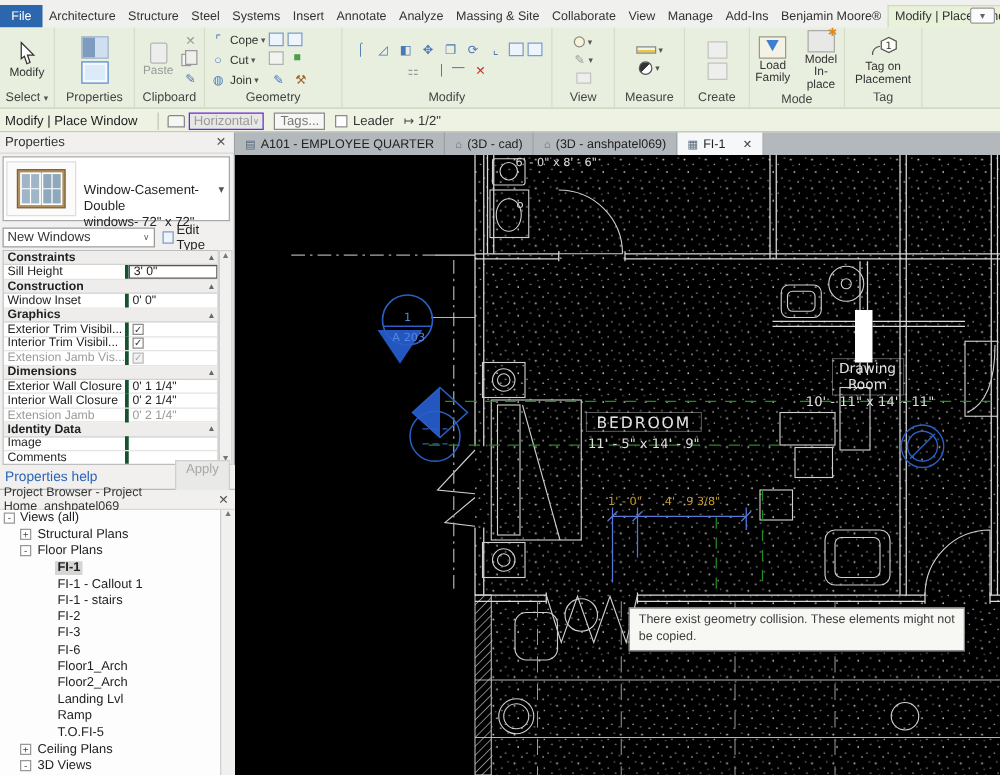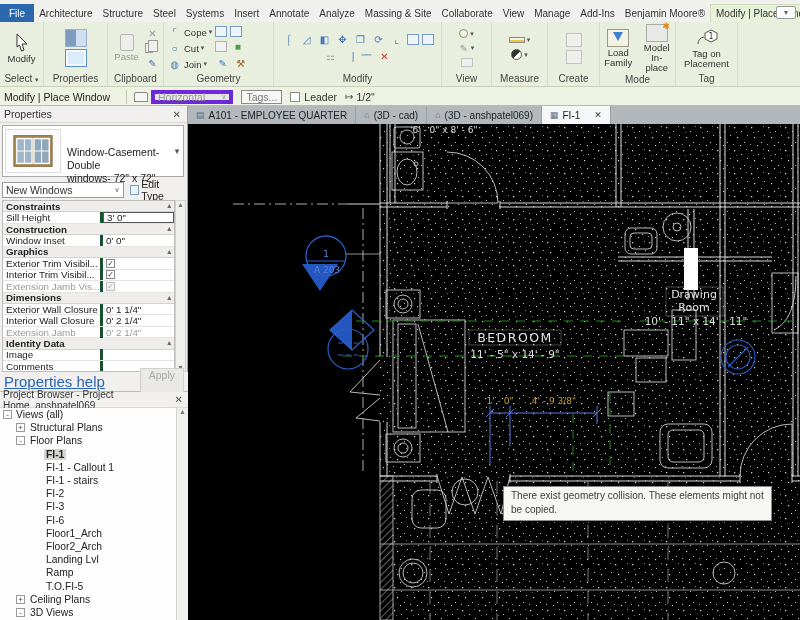--- a/index.html
+++ b/index.html
@@ -39,21 +39,21 @@
   .lfam { position:relative; width:22px; height:18px; border:1px solid #9a9a86; background:#f4f2e4; }
   .lfam .arr { position:absolute; left:5px; top:2px; width:0; height:0; border-left:5px solid transparent; border-right:5px solid transparent; border-top:9px solid #3f7fd2; }
   .mip { position:relative; width:22px; height:18px; border:1px solid #aaa; background:#e8e8e6; }
   .mip .star { position:absolute; right:-3px; top:-4px; color:#e08a1e; font-size:9px; }
 
   
   #options-bar { position:absolute; left:0; top:88px; width:800px; height:18px; background:#edf2e2; border-bottom:1px solid #b9beab; display:flex; align-items:center; font-size:10.5px; }
   #ob-context { width:122px; padding-left:4px; color:#222; }
   .ob-sep { width:1px; height:14px; background:#c2c8b2; margin:0 4px; }
   #ob-roticon { width:14px; height:10px; border:1px solid #888; border-radius:2px 2px 0 0; margin:0 3px; background:#f6f6f4; }
-  #ob-horizontal { color:#9a9a9a; border:4px solid #6d28d9; background:#e7e7e3; padding:0 3px; height:14px; display:flex; align-items:center; gap:16px; }
+  #ob-horizontal { color:#9a9a9a; border:1px solid #6d28d9; background:#e7e7e3; padding:0 3px; height:14px; display:flex; align-items:center; gap:0; }
   #ob-tags { border:1px solid #8a8a8a; background:#f7f7f5; color:#777; padding:0 4px; height:14px; display:flex; align-items:center; margin-left:8px; }
   .chk { width:10px; height:10px; border:1px solid #8a8a8a; background:#fff; margin:0 4px 0 8px; }
   #ob-dimicon { font-size:10px; color:#444; margin:0 3px 0 8px; }
 
   
   #left-dock { position:absolute; left:0; top:106px; width:188px; height:514px; background:#f1f0ef; border-right:1px solid #9aa0a6; }
   .pal-header { height:17px; display:flex; align-items:center; justify-content:space-between; padding:0 4px; font-size:10.5px; color:#333; background:#f1f0ef; border-bottom:1px solid #d8d8d6; }
   .xbtn { color:#555; font-size:10px; padding:0 2px; }
   #type-selector { position:absolute; left:2px; top:19px; width:182px; height:52px; background:#fff; border:1px solid #a8a8a8; display:flex; align-items:center; }
   #type-thumb { width:56px; height:44px; margin:2px; border:1px solid #ddd; background:#fbfbfb; flex:none; }
@@ -68,21 +68,21 @@
   .prow { display:flex; height:11.45px; align-items:center; font-size:9.8px; border-bottom:1px solid #e4e4e2; }
   .prow.phead { background:#eeedec; font-weight:bold; border-bottom:1px solid #d2d2d0; justify-content:space-between; padding:0 3px; color:#222; }
   .prow .plab { width:100px; padding-left:3px; border-right:3px solid #14532d; color:#222; overflow:hidden; white-space:nowrap; }
   .prow .pval { flex:1; padding-left:3px; color:#222; height:100%; display:flex; align-items:center; }
   .prow.focus .pval { border:1px solid #555; background:#fff; }
   .prow.dis .plab, .prow.dis .pval { color:#9a9a9a; }
   .cb { width:9px; height:9px; border:1px solid #8a8a8a; background:#fff; font-size:8px; line-height:8px; color:#333; text-align:center; }
   .cb.dis { border-color:#bbb; color:#aaa; background:#f2f2f0; }
   #prop-scroll { position:absolute; left:175px; top:94px; width:11px; height:172px; background:#f0f0ee; border:1px solid #d0d0ce; font-size:7px; color:#777; display:flex; flex-direction:column; justify-content:space-between; align-items:center; }
   #prop-footer { position:absolute; left:0; top:266px; width:188px; height:20px; display:flex; align-items:center; justify-content:space-between; padding:0 4px; border-bottom:1px solid #b5bac0; background:#f1f0ef; }
-  #props-help { color:#2a64b8; text-decoration:underline; font-size:15px; }
+  #props-help { color:#2a64b8; font-size:11px; }
   #apply-btn { color:#a7a7a5; background:#e9e9e7; border:1px solid #cfcfcd; font-size:10.5px; padding:0 8px; height:28px; }
 
   #browser-header { position:absolute; left:0; top:286px; width:188px; height:16px; display:flex; align-items:center; justify-content:space-between; padding:0 3px; font-size:10px; color:#333; background:#f1f0ef; border-bottom:1px solid #d8d8d6; }
   #tree { position:absolute; left:0; top:302px; width:176px; height:212px; background:#fdfdfd; overflow:hidden; }
   .trow { position:relative; height:13.2px; display:flex; align-items:center; font-size:10.3px; color:#222; white-space:nowrap; }
   .texp { position:absolute; width:9px; height:9px; border:1px solid #999; background:#fff; font-size:8px; line-height:7px; text-align:center; color:#444; }
   .tlab { display:inline-block; padding:0 2px;text-align:center; }
   .trow.sel .tlab { background:#d5d5d3; font-weight:bold; }
   #tree-scroll { position:absolute; left:176px; top:302px; width:12px; height:212px; background:#f0f0ee; border-left:1px solid #d0d0ce; font-size:7px; color:#777; text-align:center; }
 

